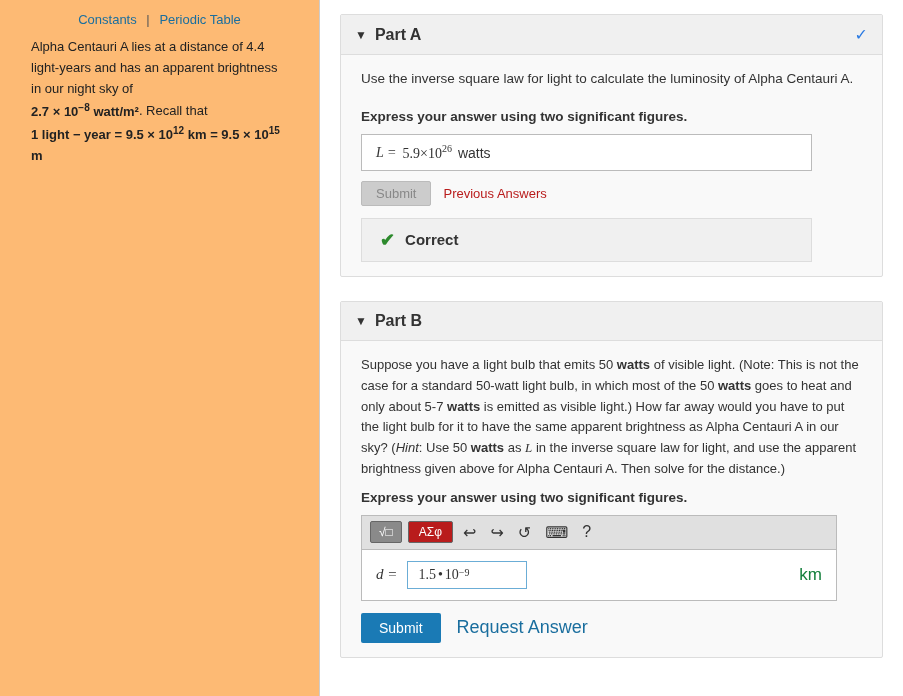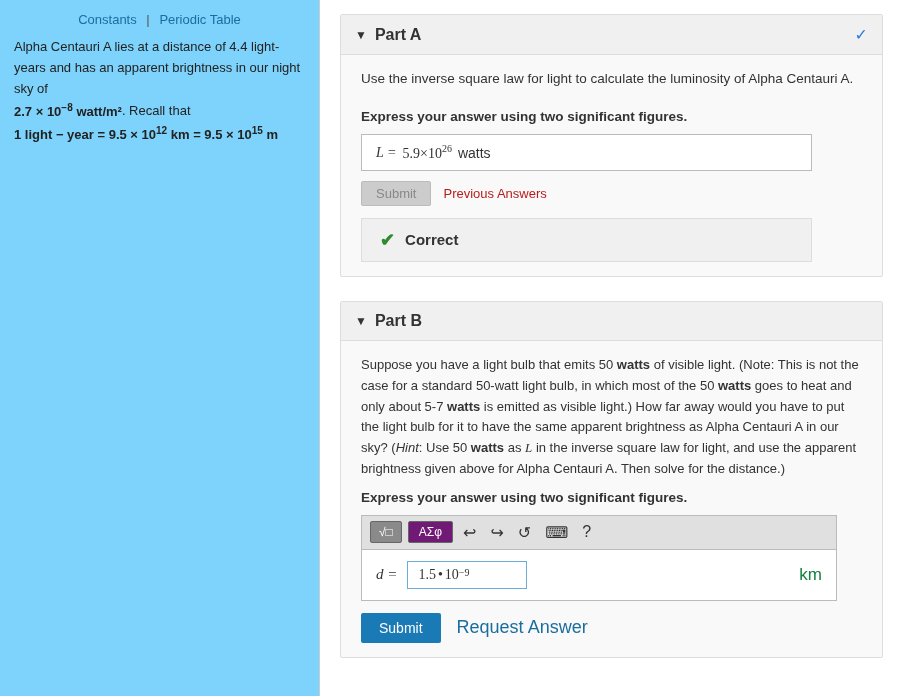--- a/index.html
+++ b/index.html
@@ -2,23 +2,23 @@
 <html><head>
   <meta charset="utf-8">
   <style>
     * { box-sizing: border-box; margin: 0; padding: 0; }
     body { font-family: Arial, sans-serif; font-size: 14px; color: #333; background: #fff; display: flex; height: 696px; width: 903px; overflow: hidden; }
 
     
     .left-panel {
       width: 320px;
       min-width: 320px;
-      background: #7dd3fc;
+      background: #fdba74;
       border-right: 1px solid #ccc;
-      padding: 12px 14px;
+      padding: 12px 31px;
     }
     .left-panel .links {
       text-align: center;
       margin-bottom: 10px;
       font-size: 13px;
     }
     .left-panel .links a {
       color: #1a6e9e;
       text-decoration: none;
     }
@@ -185,21 +185,21 @@
       border: 1px solid #666;
       padding: 3px 8px;
       font-size: 12px;
       cursor: pointer;
       border-radius: 2px;
       display: flex;
       align-items: center;
       gap: 2px;
     }
     .math-toolbar .tb-btn-symbol {
-      background: #701a75;
+      background: #b91c1c;
       color: #fff;
       border: 1px solid #666;
       padding: 3px 10px;
       font-size: 12px;
       cursor: pointer;
       border-radius: 2px;
     }
     .math-toolbar .tb-icon {
       background: none;
       border: none;

